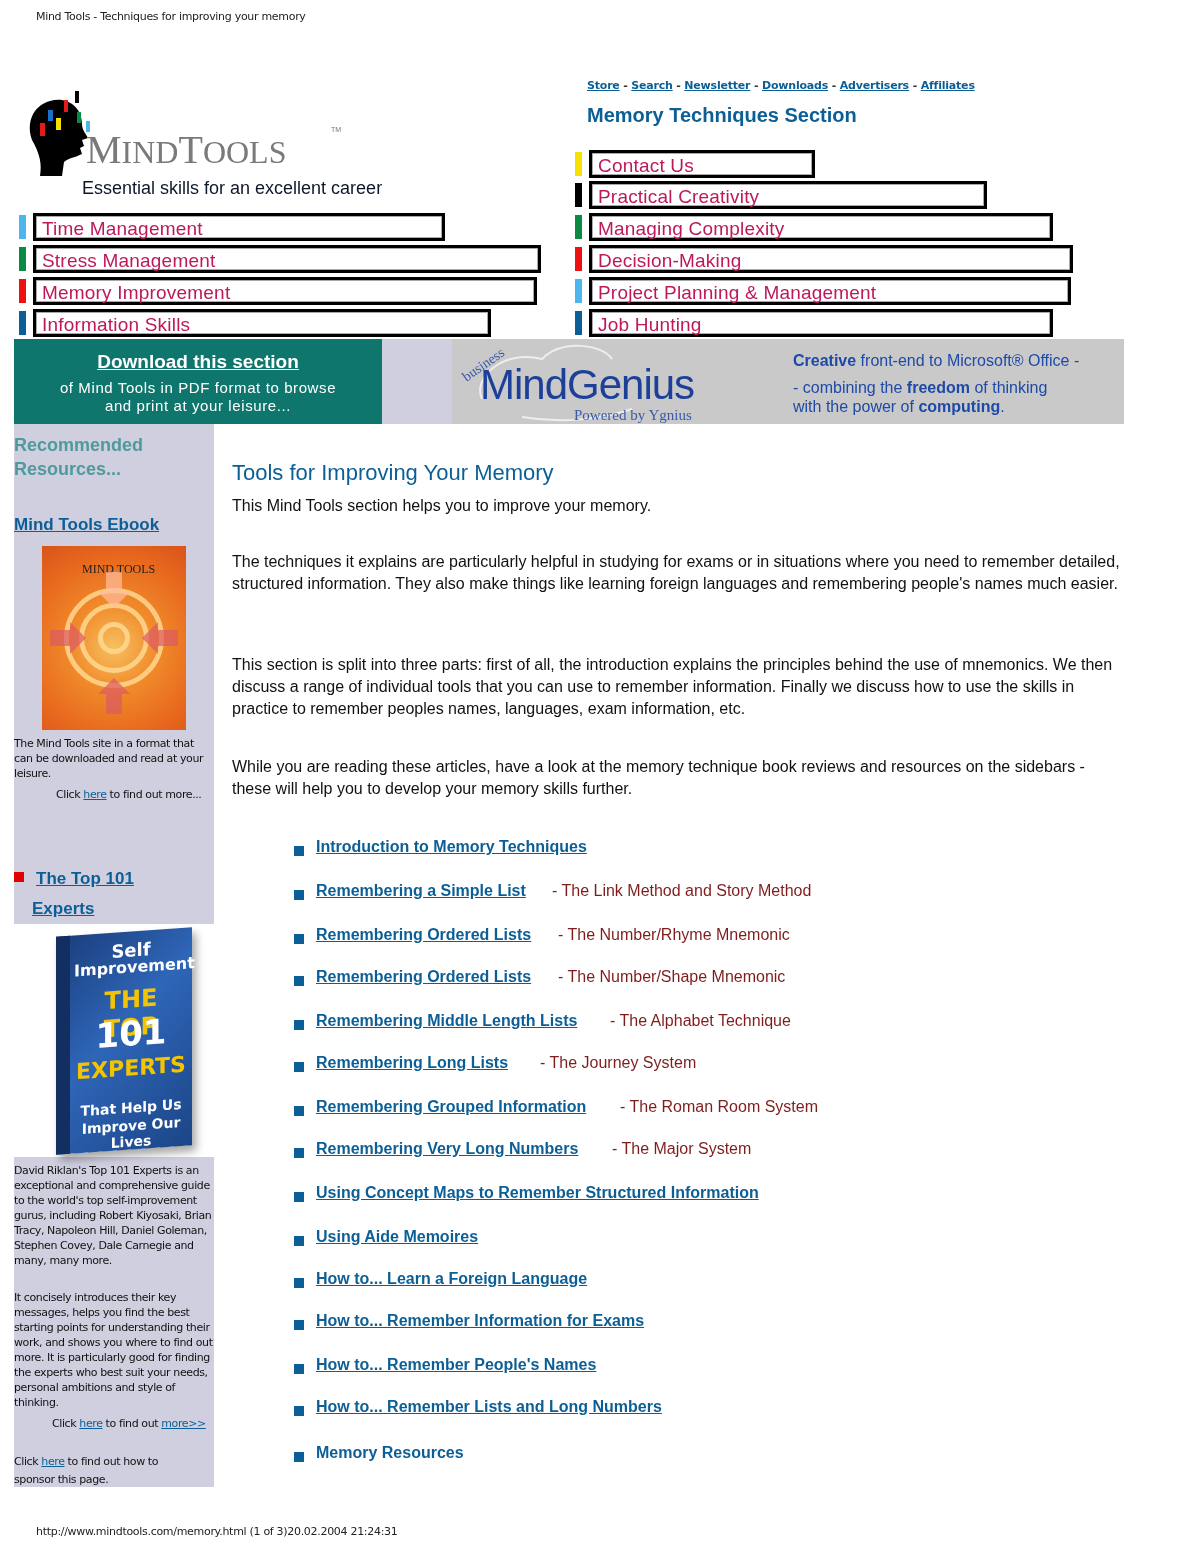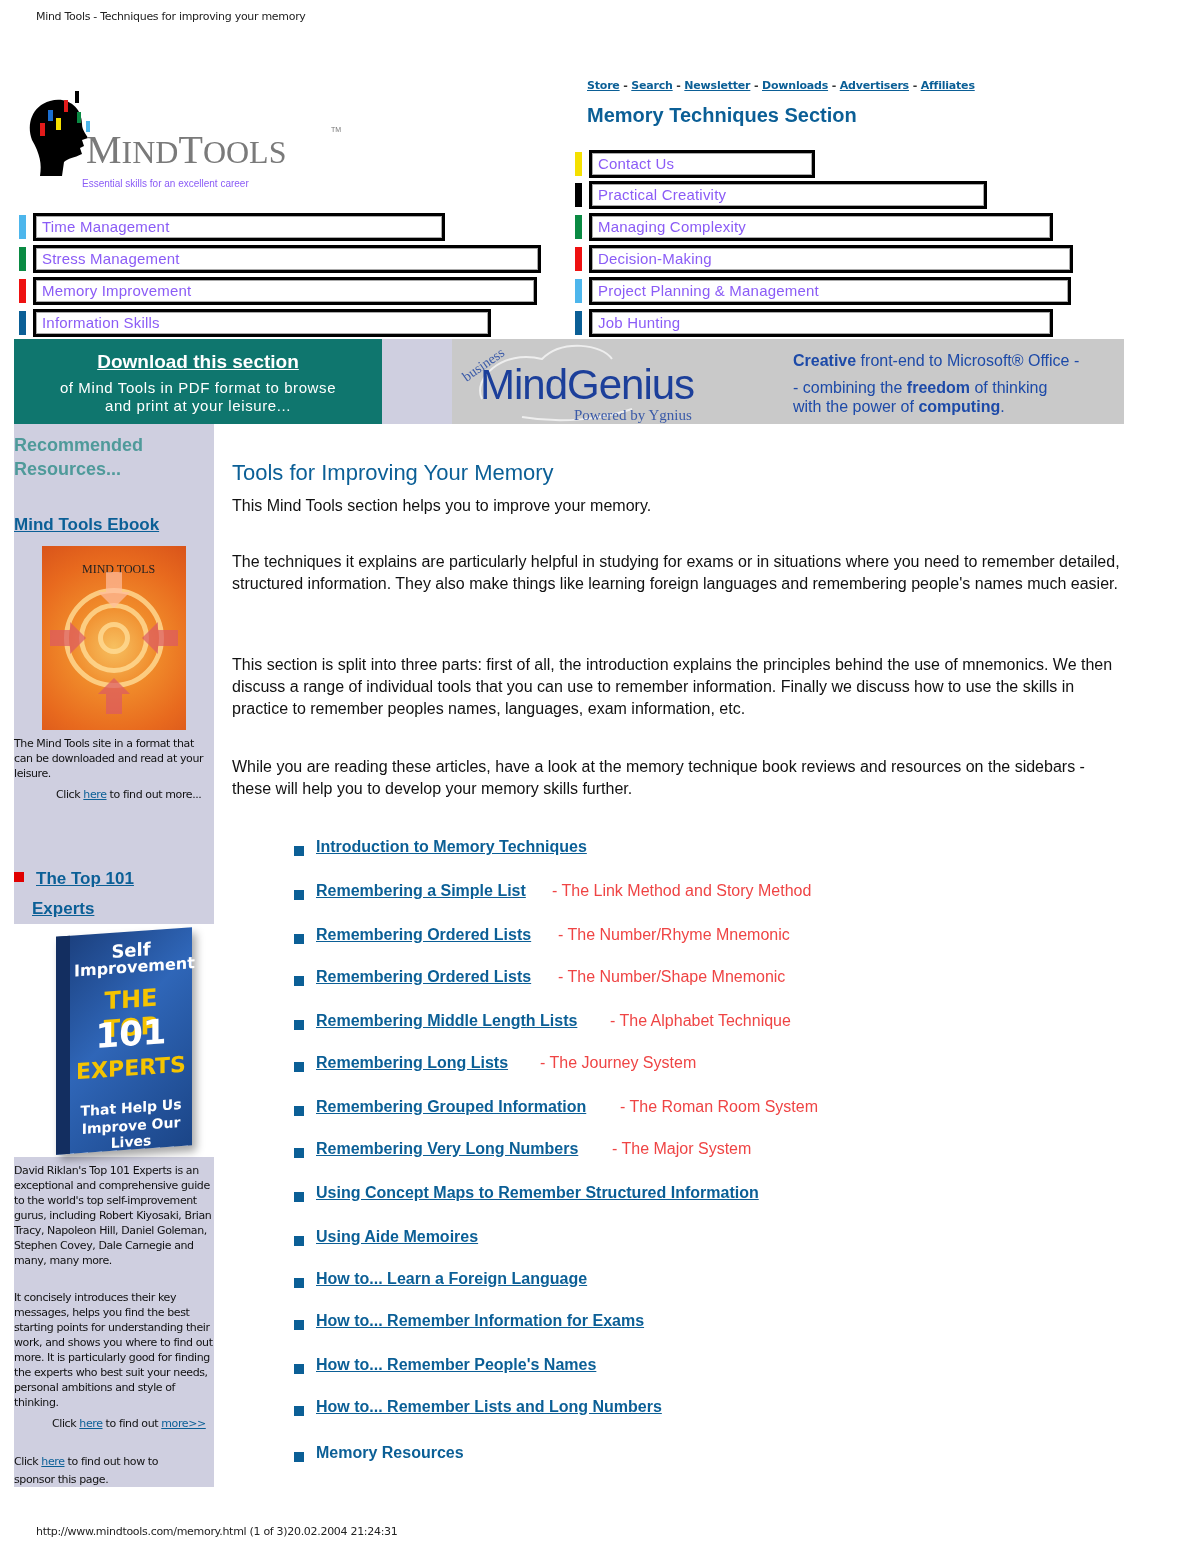--- a/index.html
+++ b/index.html
@@ -6,27 +6,27 @@
   body { width: 1200px; height: 1553px; position: relative; overflow: hidden; font-family: "Liberation Sans", sans-serif; color: #000; }
   .abs { position: absolute; }
   .print-header { left: 36px; top: 10px; font-size: 11px; color: #222; font-family: "DejaVu Sans", sans-serif; letter-spacing: -0.3px; }
   .print-footer { left: 36px; top: 1525px; font-size: 11px; color: #222; font-family: "DejaVu Sans", sans-serif; letter-spacing: -0.3px; }
 
   
   .logo { left: 24px; top: 88px; width: 330px; height: 100px; }
   .logo-text { position: absolute; left: 62px; top: 38px; font-family: "Liberation Serif", serif; color: #7a7a7a; font-size: 40px; letter-spacing: 0px; }
   .logo-text .sm { font-size: 32px; }
   .tm { position: absolute; left: 307px; top: 38px; font-size: 7px; color: #777; }
-  .tagline { left: 82px; top: 178px; font-size: 10px; color: #8b5cf6; }
+  .tagline { left: 82px; top: 178px; font-size: 18px; color: #0f172a; }
 
   
   .nav-item { position: absolute; height: 26px; }
   .nav-item .bar { position: absolute; left: 0; top: 2px; width: 7px; height: 24px; }
   .nav-item .box { position: absolute; left: 14px; top: 0; height: 22px; border: 3px solid #000; background: #fff; box-shadow: inset 0 0 0 1px #aaa, inset 0 0 0 2px #fff; }
-  .nav-item .box span { position: absolute; left: 6px; top: 2px; font-size: 15px; color: #8b5cf6; letter-spacing: 0.2px; white-space: nowrap; }
+  .nav-item .box span { position: absolute; left: 6px; top: 2px; font-size: 19px; color: #be185d; letter-spacing: 0.2px; white-space: nowrap; }
 
   .toplinks { left: 587px; top: 79px; font-size: 11px; font-weight: bold; color: #0b5f96; font-family: "DejaVu Sans", sans-serif; letter-spacing: -0.2px; }
   .toplinks a { color: #0b5f96; text-decoration: underline; }
   .toplinks .sep { color: #333; font-weight: bold; }
   .section-title { left: 587px; top: 104px; font-size: 20px; font-weight: bold; color: #0b5f96; }
 
   
   .download { left: 14px; top: 339px; width: 368px; height: 85px; background: #0f766e; color: #fff; text-align: center; }
   .download .dl-title { display: block; margin-top: 12px; font-size: 19px; font-weight: bold; text-decoration: underline; color: #fff; }
   .download .dl-desc { display: block; margin-top: 6px; font-size: 15px; line-height: 18px; letter-spacing: 0.6px; color: #fff; }
@@ -57,21 +57,21 @@
   .book101 .t { position: absolute; left: 18px; right: 4px; text-align: center; font-weight: bold; color: #fff; font-family: "DejaVu Sans", sans-serif; }
 
   
   .main-title { left: 232px; top: 460px; font-size: 22px; color: #0b5f96; }
   .para { left: 232px; width: 890px; font-size: 16px; line-height: 22px; color: #111; }
   .links { left: 294px; top: 838px; }
   .link-row { position: absolute; left: 0; white-space: nowrap; font-size: 16px; }
   .link-row .bullet { position: absolute; left: 0; top: 8px; width: 10px; height: 10px; background: #0b5f96; }
   .link-row a { position: absolute; left: 22px; top: 0; font-weight: bold; color: #0b5f96; text-decoration: underline; }
   .link-row .plain { font-weight: bold; color: #0b5f96; text-decoration: none; }
-  .link-row .desc { color: #ef4444; }
+  .link-row .desc { color: #7f1d1d; }
 </style>
 </head>
 <body>
 
 <div class="abs print-header">Mind Tools - Techniques for improving your memory</div>
 
 <div class="abs logo">
   <svg width="70" height="92" viewBox="0 0 70 92" style="position:absolute;left:0;top:0">
     <path d="M8 52 C2 36 8 18 26 13 C44 8 58 20 58 36 C58 42 62 46 64 50 L58 52 L60 58 L56 60 L58 66 C50 70 44 70 40 74 L38 88 L16 88 C18 76 16 66 8 52 Z" fill="#000"></path>
     <rect x="16" y="35" width="5" height="13" fill="#e31b1b"></rect>

